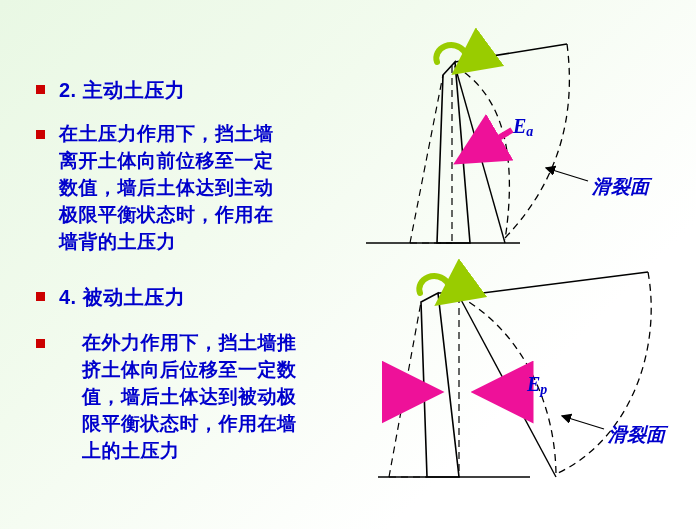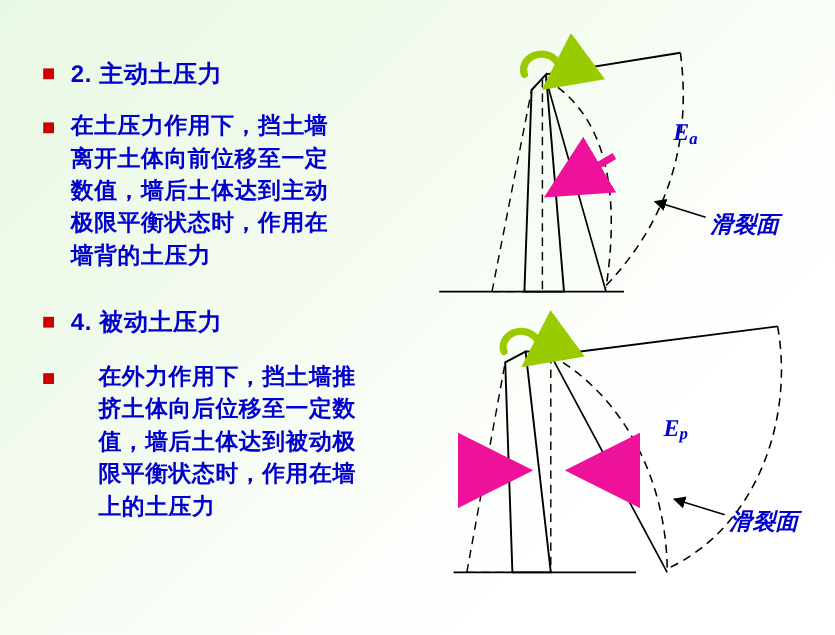--- a/index.html
+++ b/index.html
@@ -16,20 +16,21 @@
     position: relative;
     width: 696px;
     height: 529px;
     background: linear-gradient(135deg, #e9f8e4 0%, #f2fbee 35%, #ffffff 75%, #ffffff 100%);
     overflow: hidden;
   }
   .bullet-block {
     position: absolute;
     display: flex;
     align-items: flex-start;
+    margin-top: 28px;
   }
   .bullet-square {
     width: 9px;
     height: 9px;
     background: #cc0000;
     margin-top: 9px;
     margin-right: 14px;
     flex: 0 0 auto;
   }
   .bullet-text {
@@ -54,22 +55,22 @@
     font-weight: bold;
     font-style: italic;
     font-family: "Liberation Serif", serif;
     font-size: 20px;
   }
   .label .sub {
     font-size: 14px;
     font-style: italic;
     vertical-align: -3px;
   }
-  #label-ea { left: 513px; top: 100px; margin-left: 48px; }
-  #label-ep { left: 527px; top: 346px; margin-left: 26px; }
+  #label-ea { left: 513px; top: 115px; }
+  #label-ep { left: 527px; top: 373px; }
 
   .annot {
     position: absolute;
     color: #0000cc;
     font-weight: bold;
     font-size: 19px;
     font-style: italic;
   }
   #annot-1 { left: 592px; top: 174px; }
   #annot-2 { left: 608px; top: 422px; }

